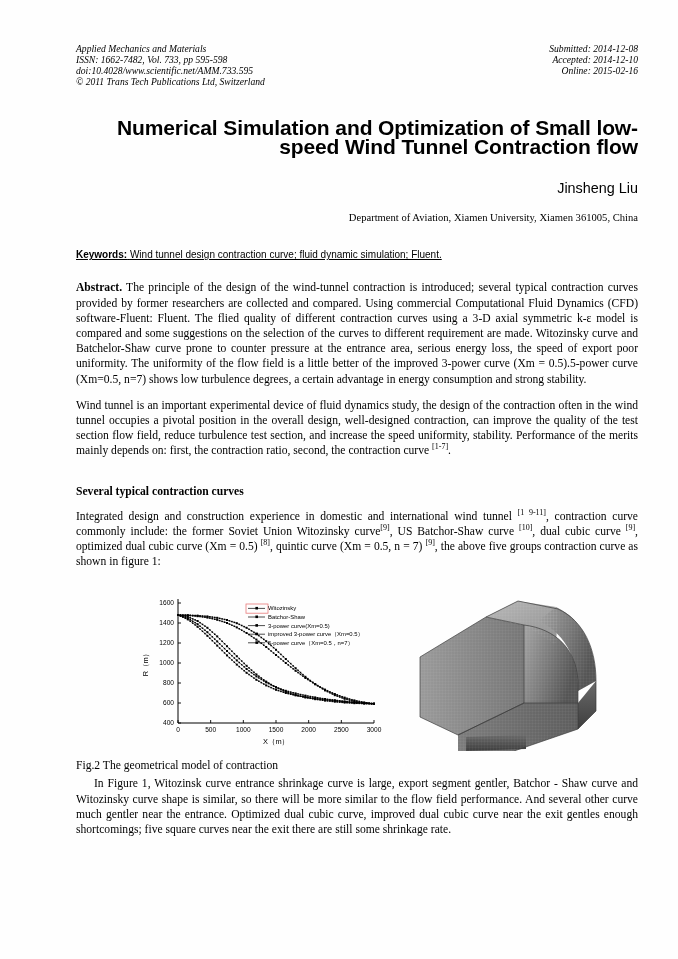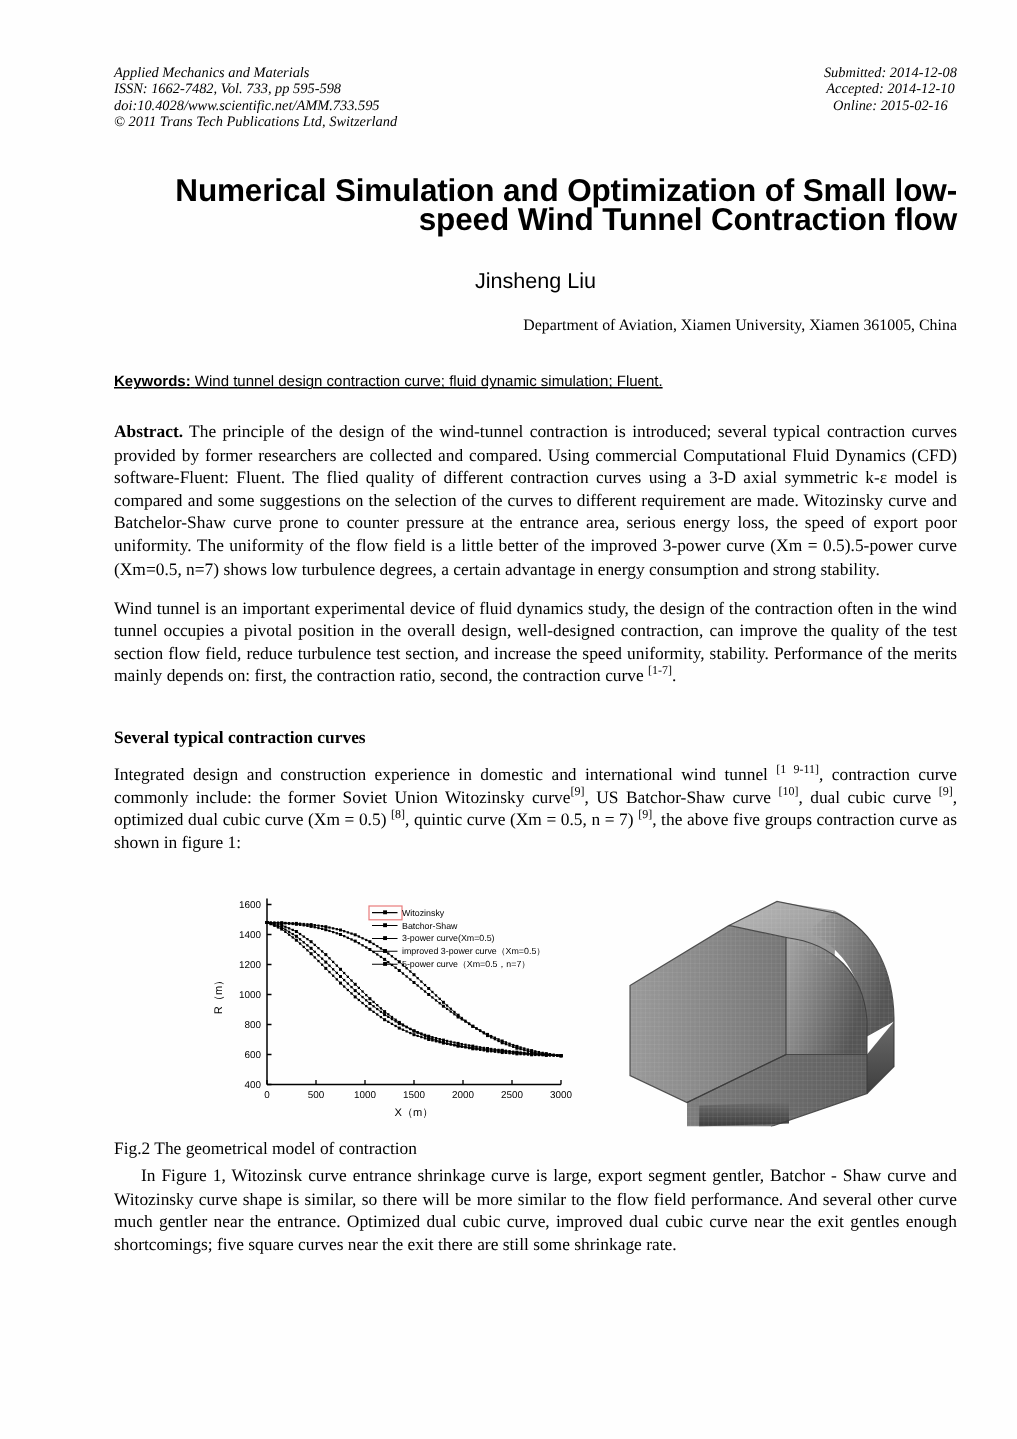--- a/index.html
+++ b/index.html
@@ -7,29 +7,29 @@
   .page{
     width:678px;height:959px;background:#fefefe;margin:0 auto;position:relative;
     box-sizing:border-box;overflow:hidden;
   }
   .inner{position:absolute;left:76px;top:28px;width:562px;margin-top:15px;}
 
   
   .masthead{display:flex;justify-content:space-between;align-items:flex-start;
     font-style:italic;font-size:9.6px;line-height:11.1px;color:#000;}
   .masthead .left div,.masthead .right div{white-space:nowrap;}
-  .masthead .right{text-align:center;}
+  .masthead .right{text-align:right;}
 
   
   .title{
     font-family:"Liberation Sans",sans-serif;font-weight:bold;font-size:21px;
     line-height:19px;text-align:right;margin-top:31px;letter-spacing:-0.1px;
   }
   .author{
-    font-family:"Liberation Sans",sans-serif;font-size:14.4px;text-align:center;
+    font-family:"Liberation Sans",sans-serif;font-size:14.4px;text-align:right;
     margin-top:24px;
   }
   .affil{
     font-family:Liberation Serif, serif;font-size:10.6px;text-align:right;
     margin-top:16px;
   }
   .keywords{
     font-family:"Liberation Sans",sans-serif;font-size:10px;margin-top:26px;text-decoration:underline;
   }
   .keywords b{font-weight:bold;}

